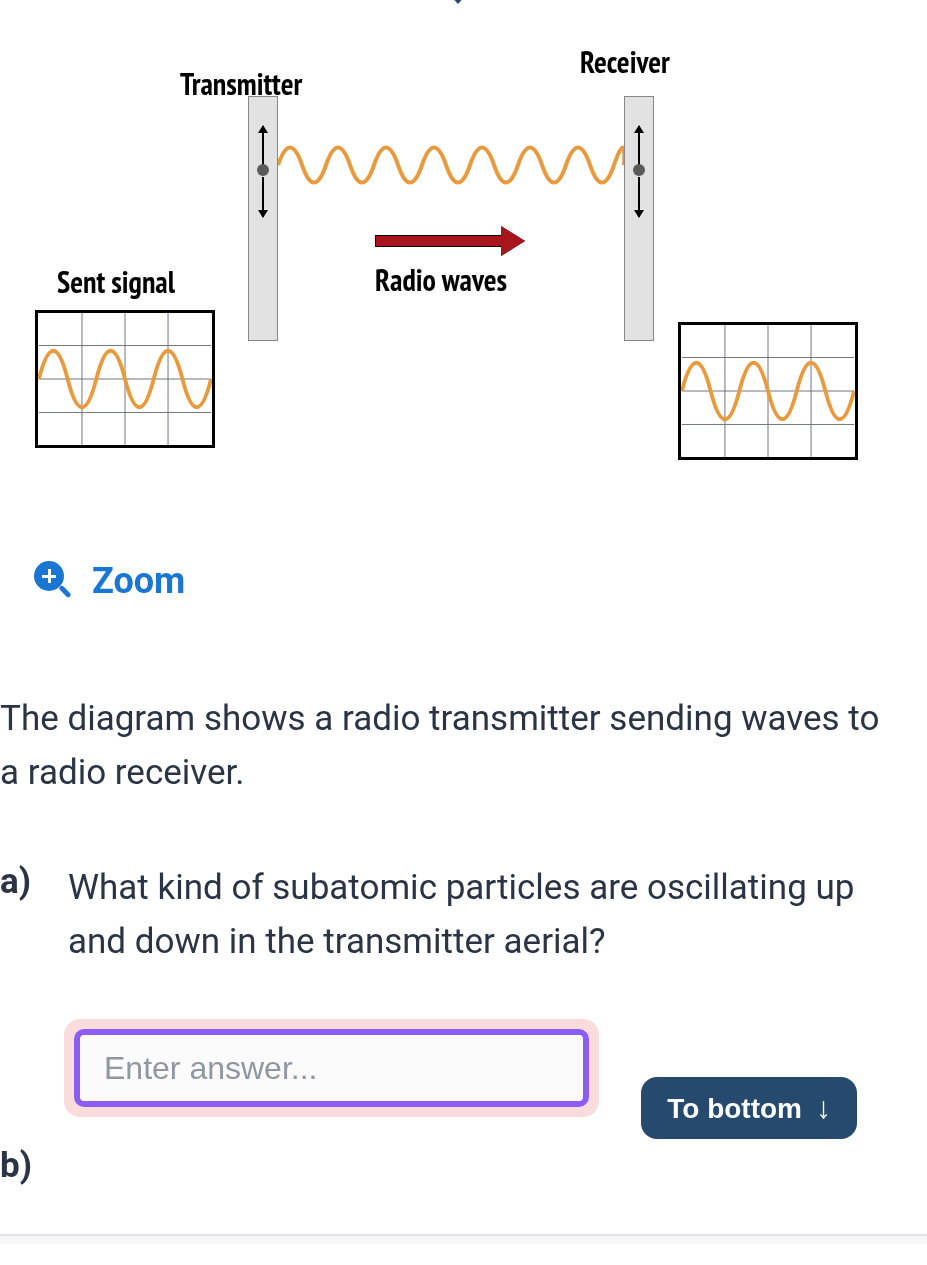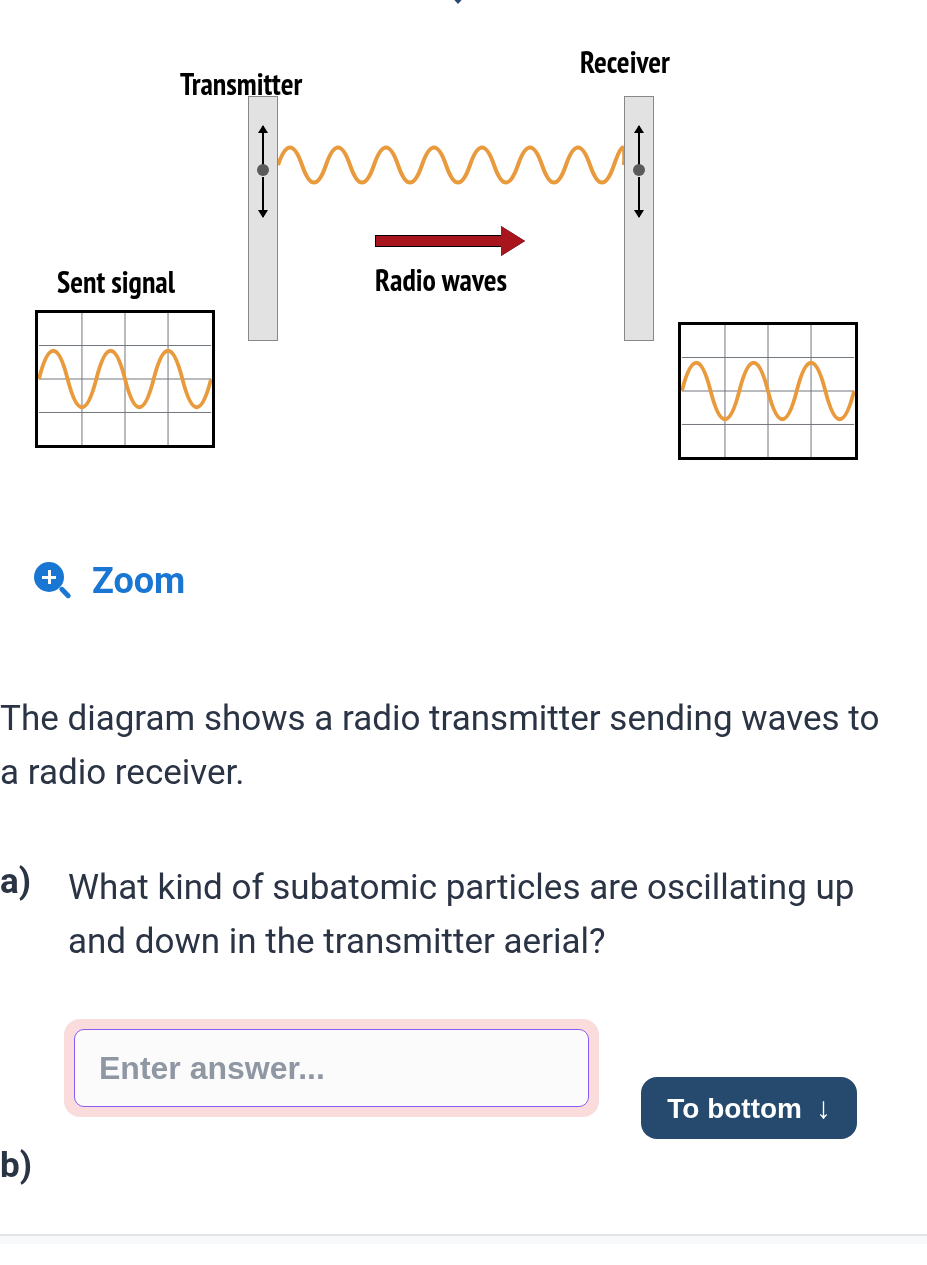--- a/index.html
+++ b/index.html
@@ -84,21 +84,21 @@
     position: absolute;
     border: 3px solid #000;
     background: #fff;
     width: 180px;
     height: 138px;
   }
   .scope-box svg { width: 100%; height: 100%; display: block; }
 
   .zoom-row {
     display: flex;
-    align-items: flex-end;
+    align-items: center;
     gap: 18px;
     margin: 80px 0 0 34px;
   }
   .zoom-icon {
     width: 40px; height: 40px;
     position: relative;
   }
   .zoom-icon .circle {
     position: absolute;
     width: 30px; height: 30px;
@@ -156,27 +156,26 @@
   .answer-wrap {
     margin: 50px 0 0 64px;
     width: 535px;
     padding: 10px;
     border-radius: 16px;
     background: #fbdcdc;
   }
   .answer-input {
     width: 100%;
     height: 78px;
-    border: 1px solid #8b5cf6;
+    border: 6px solid #8b5cf6;
     border-radius: 10px;
     font-size: 32px;
     padding: 0 24px;
     color: #2b3445;
     background: #fbfbfc;
-    font-weight: bold;
   }
   .answer-input::placeholder { color: #8f97a3; }
 
   .to-bottom {
     position: absolute;
     right: 70px;
     margin-top: -40px;
     background: #254a6e;
     color: #fff;
     border: none;

